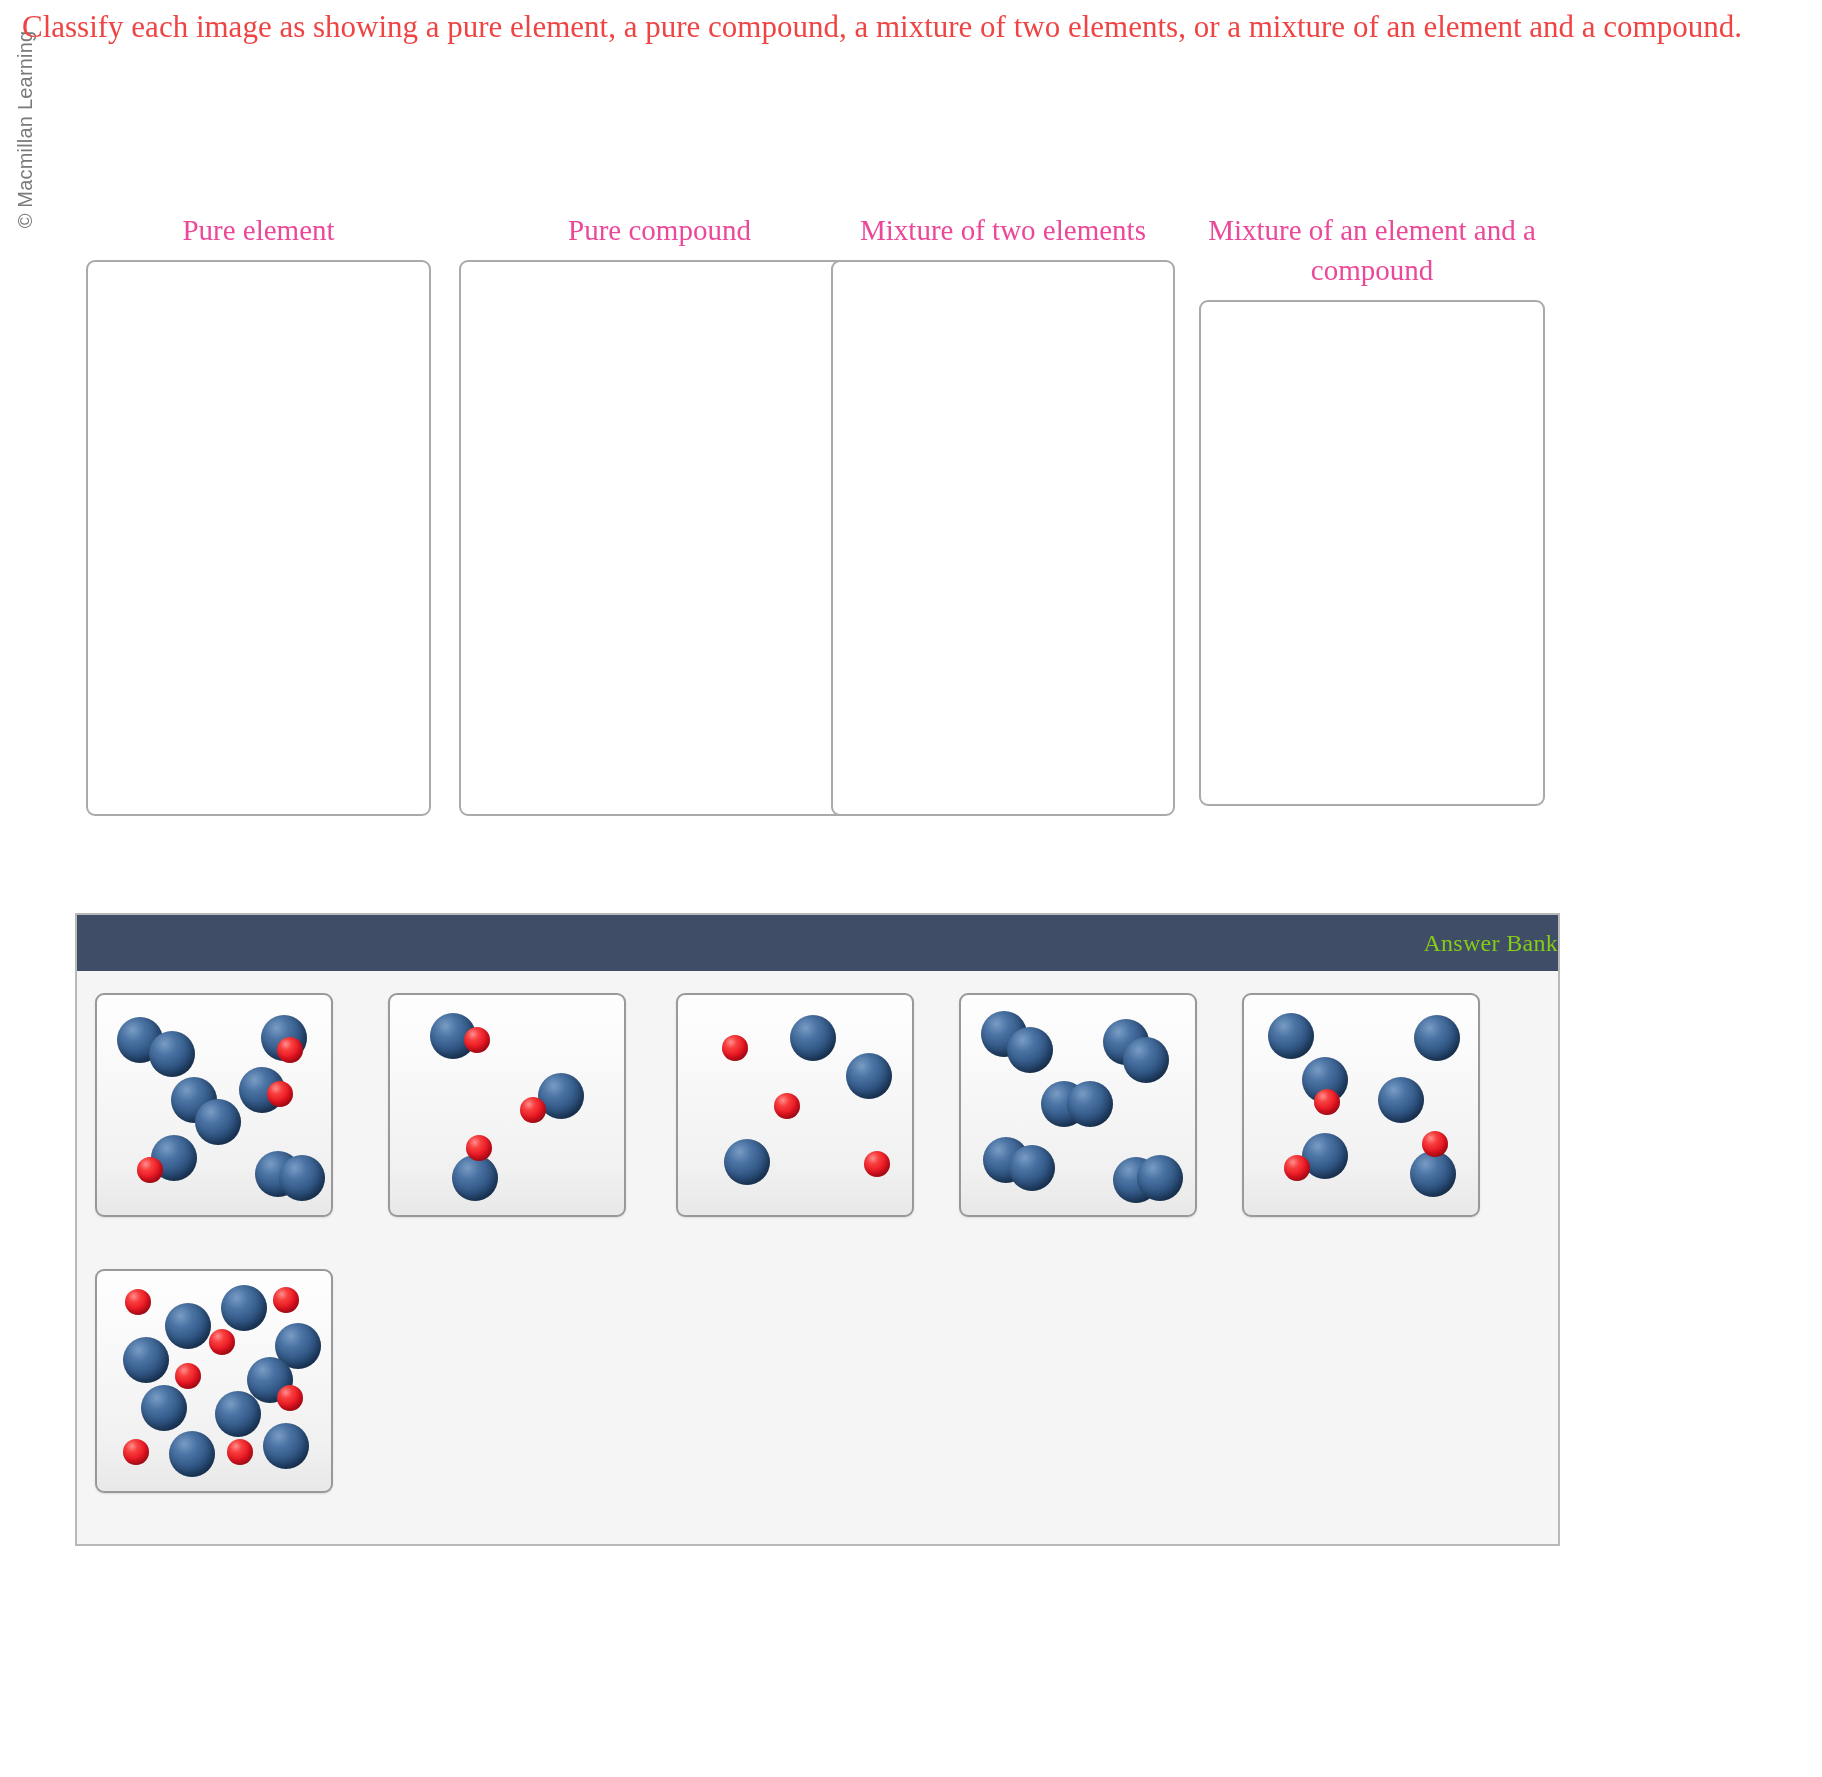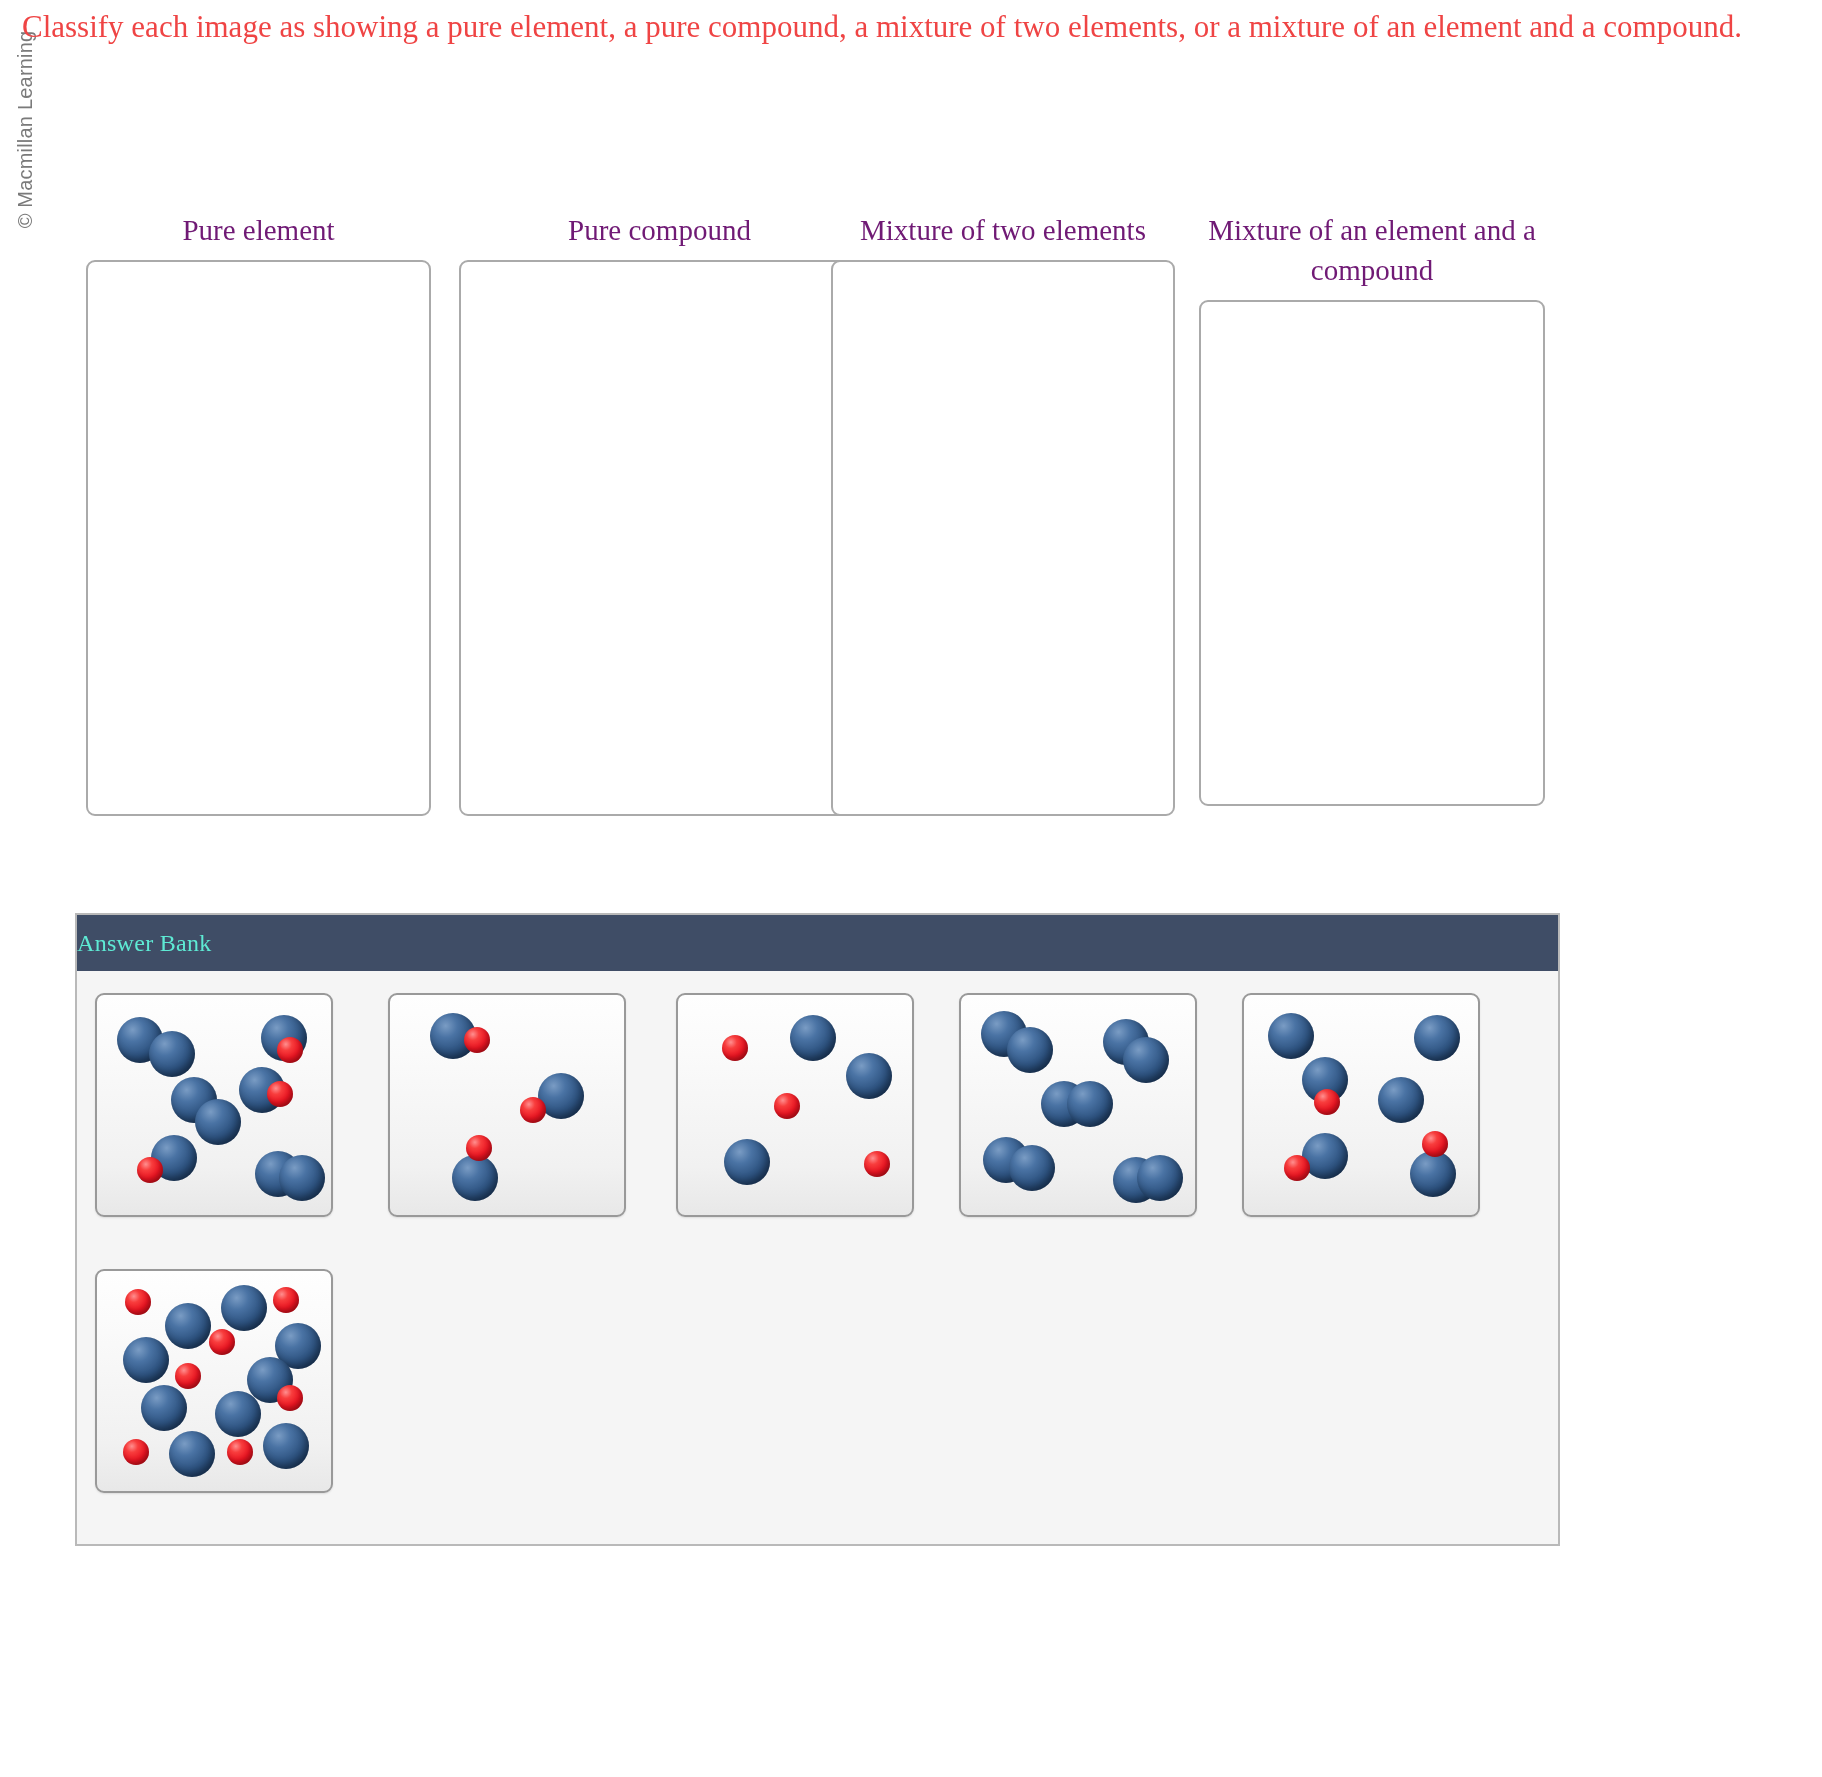--- a/index.html
+++ b/index.html
@@ -52,21 +52,21 @@
     width: 1822px; height: 700px;
   }
   .zone {
     position: absolute;
     top: 0;
   }
   .zone .zone-label {
     text-align: center;
     font-size: 29px;
     line-height: 1.38;
-    color: #701a75;
+    color: #ec4899;
     margin-bottom: 10px;
     padding: 0 4px;
   }
   .zone .zone-box {
     border: 2px solid #aaaaaa;
     border-radius: 9px;
     background: #ffffff;
   }
 
   #zone-0 { left: 86px;  width: 345px; }
@@ -82,24 +82,24 @@
     position: absolute;
     left: 75px; top: 913px;
     width: 1485px;
     height: 633px;
     border: 2px solid #b9b9b9;
     background: #f5f5f5;
   }
   #answer-bank-header {
     height: 56px;
     background: #3f4d66;
-    color: #5eead4;
+    color: #84cc16;
     display: flex;
     align-items: center;
-    justify-content: flex-start;
+    justify-content: flex-end;
     font-size: 24px;
     letter-spacing: .3px;
   }
   #answer-bank-body {
     position: relative;
     padding: 22px 18px 18px 18px;
   }
   .bank-row {
     display: flex;
     gap: 0px;

